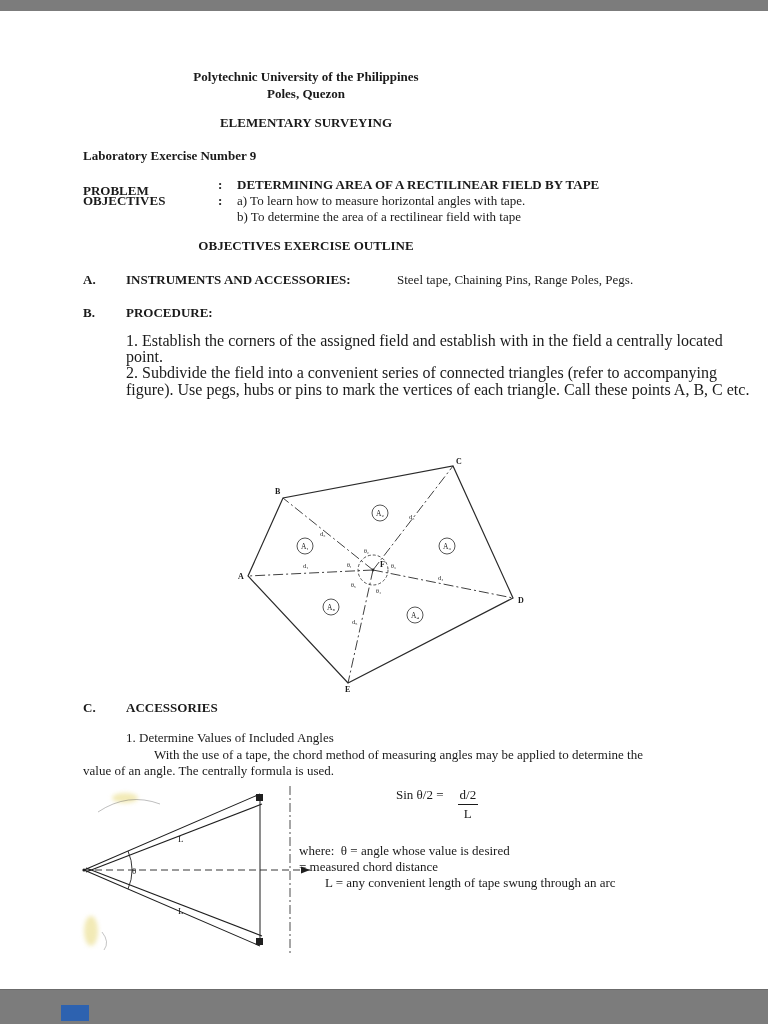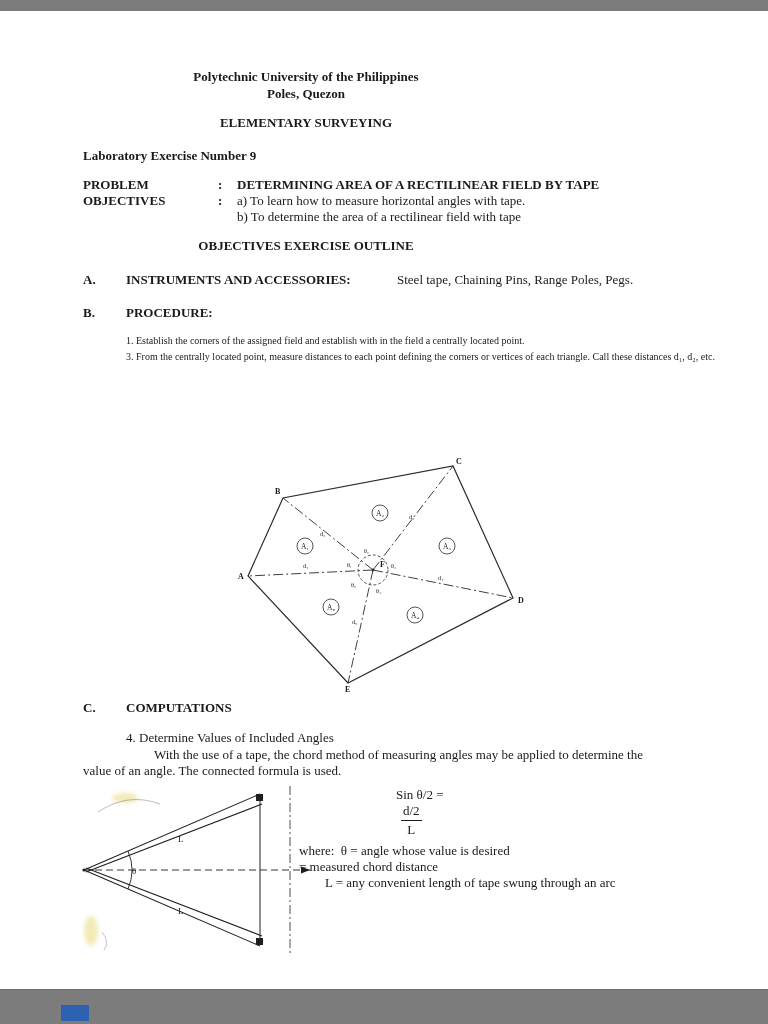--- a/index.html
+++ b/index.html
@@ -11,59 +11,59 @@
   }
   .abs{position:absolute;}
   .txt{font-size:13px;line-height:16px;white-space:pre;}
   .b{font-weight:bold;}
   .center{left:0;width:612px;text-align:center;}
   .bar{left:0;width:768px;background:#7c7c7c;}
   #topbar{top:0;height:11px;}
   #footerbar{top:989px;height:35px;border-top:1px solid #6b6b6b;}
   #footer-accent{left:61px;top:1005px;width:28px;height:16px;background:#2d62b0;}
   #steps{left:126px;top:333px;width:630px;}
-  #steps p{margin:0;font-size:10px;line-height:16.2px;white-space:pre-wrap;}
-  #formula{left:396px;top:787px;display:flex;align-items:flex-start;font-size:13px;flex-direction:column;}
-  #formula .frac{display:inline-block;margin-left:5px;text-align:center;vertical-align:top;}
+  #steps p{margin:0;font-size:16px;line-height:16.2px;white-space:pre-wrap;}
+  #formula{left:396px;top:787px;display:flex;align-items:flex-start;font-size:13px;}
+  #formula .frac{display:inline-block;margin-left:14px;text-align:center;vertical-align:top;}
   #formula .num{display:block;border-bottom:1px solid #1a1a1a;padding:0 2px 1px 2px;}
   #formula .den{display:block;padding-top:1px;}
   svg text{font-family:"Liberation Serif","DejaVu Serif",serif;fill:#1a1a1a;}
   .smudge{position:absolute;border-radius:50%;background:rgba(232,216,122,0.55);filter:blur(2px);}
 </style>
 </head>
 <body>
 
 <div id="topbar" class="abs bar"></div>
 
 <div class="abs center txt b" style="top:69px">Polytechnic University of the Philippines</div>
 <div class="abs center txt b" style="top:86px">Poles, Quezon</div>
 <div class="abs center txt b" style="top:115px">ELEMENTARY SURVEYING</div>
 <div class="abs txt b" style="left:83px;top:148px">Laboratory Exercise Number 9</div>
 
-<div class="abs txt b" style="left:83px;top:177px">PROBLEM</div>
+<div class="abs txt b" style="left:83px;top:183px">PROBLEM</div>
 <div class="abs txt b" style="left:218px;top:177px">:</div>
 <div class="abs txt b" style="left:237px;top:177px">DETERMINING AREA OF A RECTILINEAR FIELD BY TAPE</div>
 
 <div class="abs txt b" style="left:83px;top:193px">OBJECTIVES</div>
 <div class="abs txt b" style="left:218px;top:193px">:</div>
 <div class="abs txt" style="left:237px;top:193px">a) To learn how to measure horizontal angles with tape.</div>
 <div class="abs txt" style="left:237px;top:209px">b) To determine the area of a rectilinear field with tape</div>
 
 <div class="abs center txt b" style="top:238px">OBJECTIVES EXERCISE OUTLINE</div>
 
 <div class="abs txt b" style="left:83px;top:272px">A.</div>
 <div class="abs txt b" style="left:126px;top:272px">INSTRUMENTS AND ACCESSORIES:</div>
 <div class="abs txt" style="left:397px;top:272px">Steel tape, Chaining Pins, Range Poles, Pegs.</div>
 
 <div class="abs txt b" style="left:83px;top:305px">B.</div>
 <div class="abs txt b" style="left:126px;top:305px">PROCEDURE:</div>
 
 <div id="steps" class="abs">
   <p>1. Establish the corners of the assigned field and establish with in the field a centrally located point.</p>
-  <p>3. From the centrally located point, measure distances to each point defining the corners or vertices of each triangle. Call these distances d₁, d₂, etc.</p>
+  <p>2. Subdivide the field into a convenient series of connected triangles (refer to accompanying   figure). Use pegs, hubs or pins to mark the vertices of each triangle. Call these points A, B, C etc.</p>
 </div>
 
 <svg class="abs" style="left:233px;top:456px" width="302" height="238" viewBox="0 0 302 238">
 
   <polygon points="15,120 50,42 220,10 280,142 115,227" fill="none" stroke="#2a2a2a" stroke-width="1.2"></polygon>
 
   <g stroke="#2a2a2a" stroke-width="0.9" stroke-dasharray="10 3 2 3">
     <line x1="140" y1="114" x2="15" y2="120"></line>
     <line x1="140" y1="114" x2="50" y2="42"></line>
     <line x1="140" y1="114" x2="220" y2="10"></line>
@@ -107,25 +107,25 @@
   <g font-size="6">
     <text x="114" y="111">θ₁</text>
     <text x="131" y="97">θ₂</text>
     <text x="158" y="112">θ₃</text>
     <text x="143" y="137">θ₄</text>
     <text x="118" y="131">θ₅</text>
   </g>
 </svg>
 
 <div class="abs txt b" style="left:83px;top:700px">C.</div>
-<div class="abs txt b" style="left:126px;top:700px">COMPUTATIONS</div>
+<div class="abs txt b" style="left:126px;top:700px">ACCESSORIES</div>
 
-<div class="abs txt" style="left:126px;top:730px">4. Determine Values of Included Angles</div>
+<div class="abs txt" style="left:126px;top:730px">1. Determine Values of Included Angles</div>
 <div class="abs txt" style="left:154px;top:747px">With the use of a tape, the chord method of measuring angles may be applied to determine the</div>
-<div class="abs txt" style="left:83px;top:763px">value of an angle. The connected formula is used.</div>
+<div class="abs txt" style="left:83px;top:763px">value of an angle. The centrally formula is used.</div>
 
 <div id="formula" class="abs">
   <span>Sin θ/2 =</span>
   <span class="frac">
     <span class="num">d/2</span>
     <span class="den">L</span>
   </span>
 </div>
 
 <div class="abs txt" style="left:299px;top:843px;z-index:1">where:  θ = angle whose value is desired</div>

